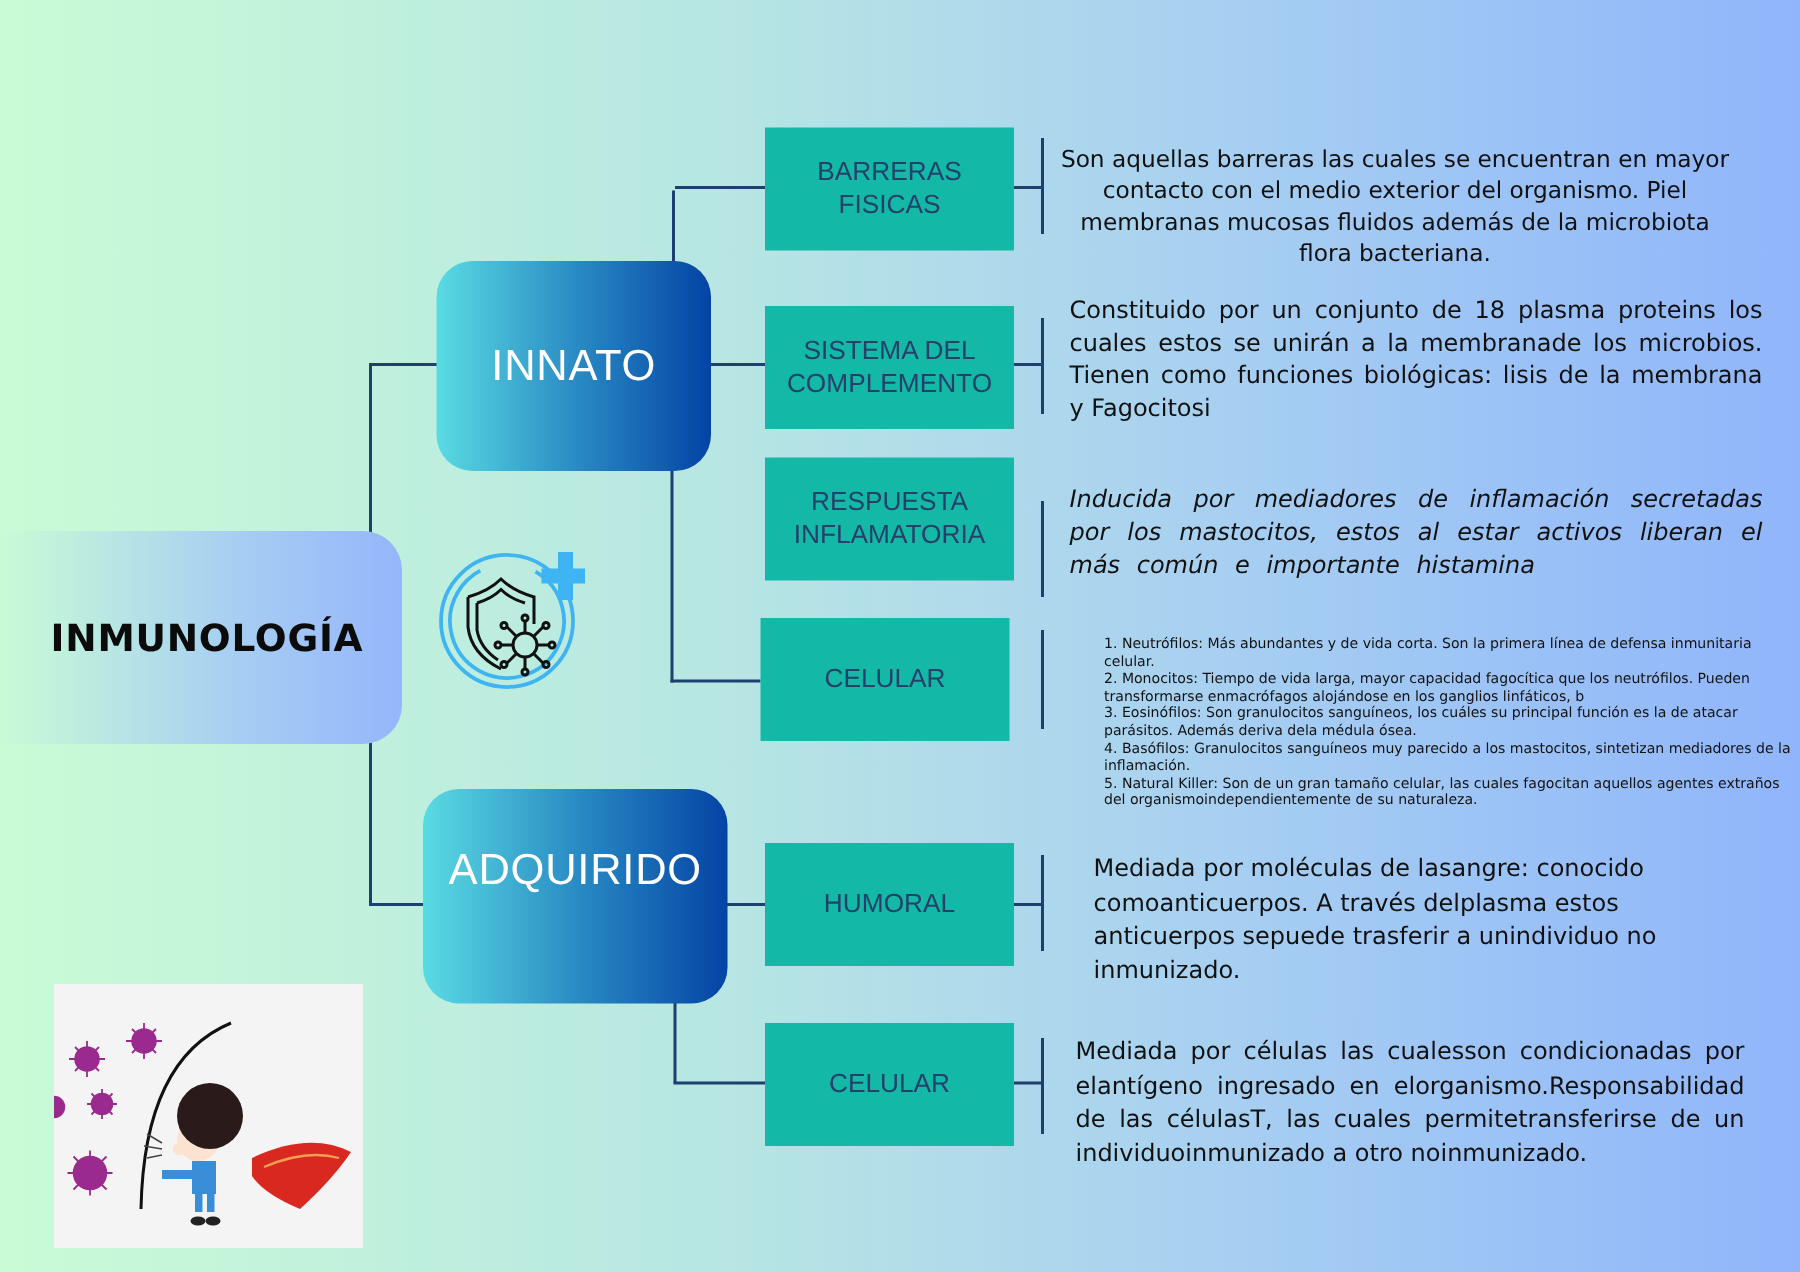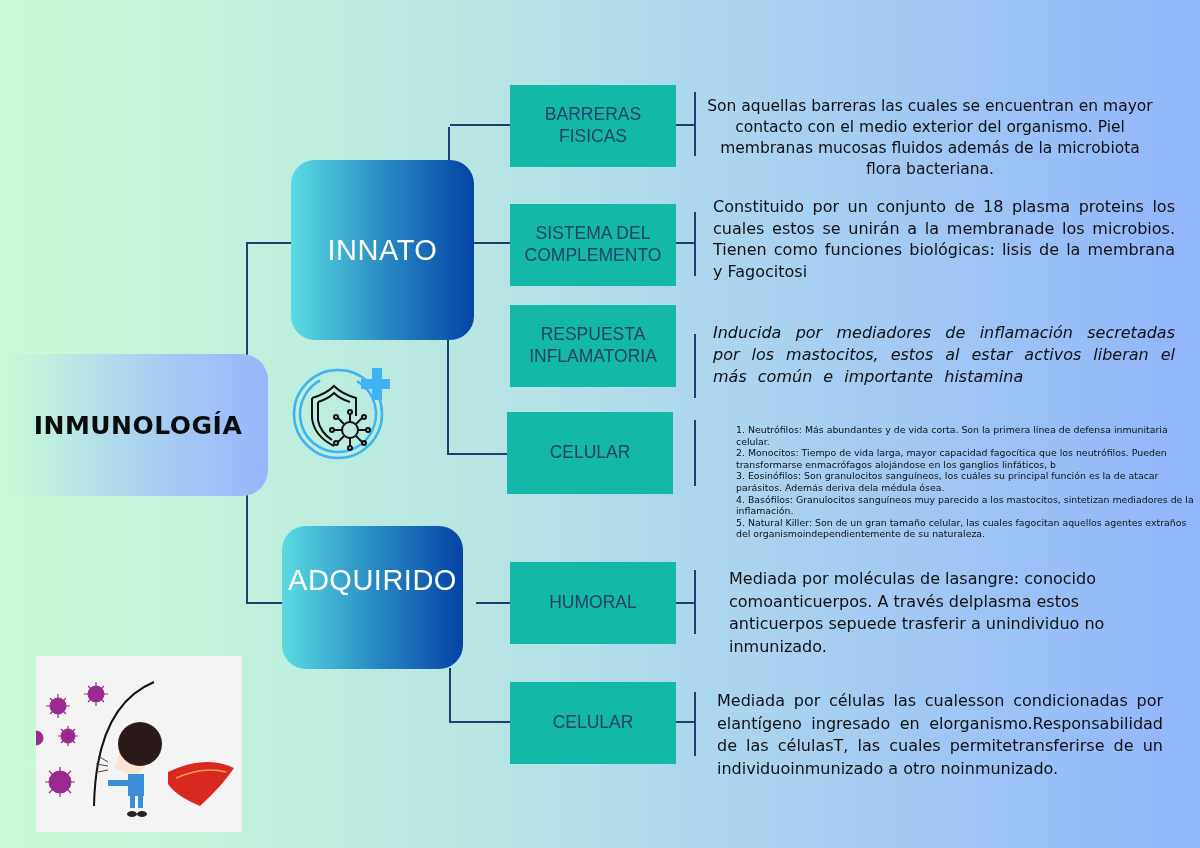--- a/index.html
+++ b/index.html
@@ -70,24 +70,24 @@
 <div class="line" style="left:694px; top:420px; width:2px; height:66px;"></div>
 <div class="line" style="left:676px; top:602px; width:20px; height:2px;"></div>
 <div class="line" style="left:694px; top:570px; width:2px; height:64px;"></div>
 <div class="line" style="left:676px; top:721px; width:20px; height:2px;"></div>
 <div class="line" style="left:694px; top:692px; width:2px; height:64px;"></div>
 
 <div class="root">
   <span class="root-title">INMUNOLOGÍA</span>
 </div>
 
-<div class="branch" style="left:291px; top:160px; width:183px; height:180px;">
+<div class="branch" style="left:291px; top:174px; width:183px; height:140px;">
   <span class="branch-title">INNATO</span>
 </div>
-<div class="branch" style="left:282px; top:526px; width:181px; height:143px;">
+<div class="branch" style="left:282px; top:526px; width:203px; height:143px;">
   <span class="branch-title" style="margin-top:-34px;">ADQUIRIDO</span>
 </div>
 
 <div class="node" style="left:510px; top:85px;">BARRERAS
 FISICAS</div>
 <div class="node" style="left:510px; top:204px;">SISTEMA DEL
 COMPLEMENTO</div>
 <div class="node" style="left:510px; top:305px;">RESPUESTA
 INFLAMATORIA</div>
 <div class="node" style="left:507px; top:412px;">CELULAR</div>

